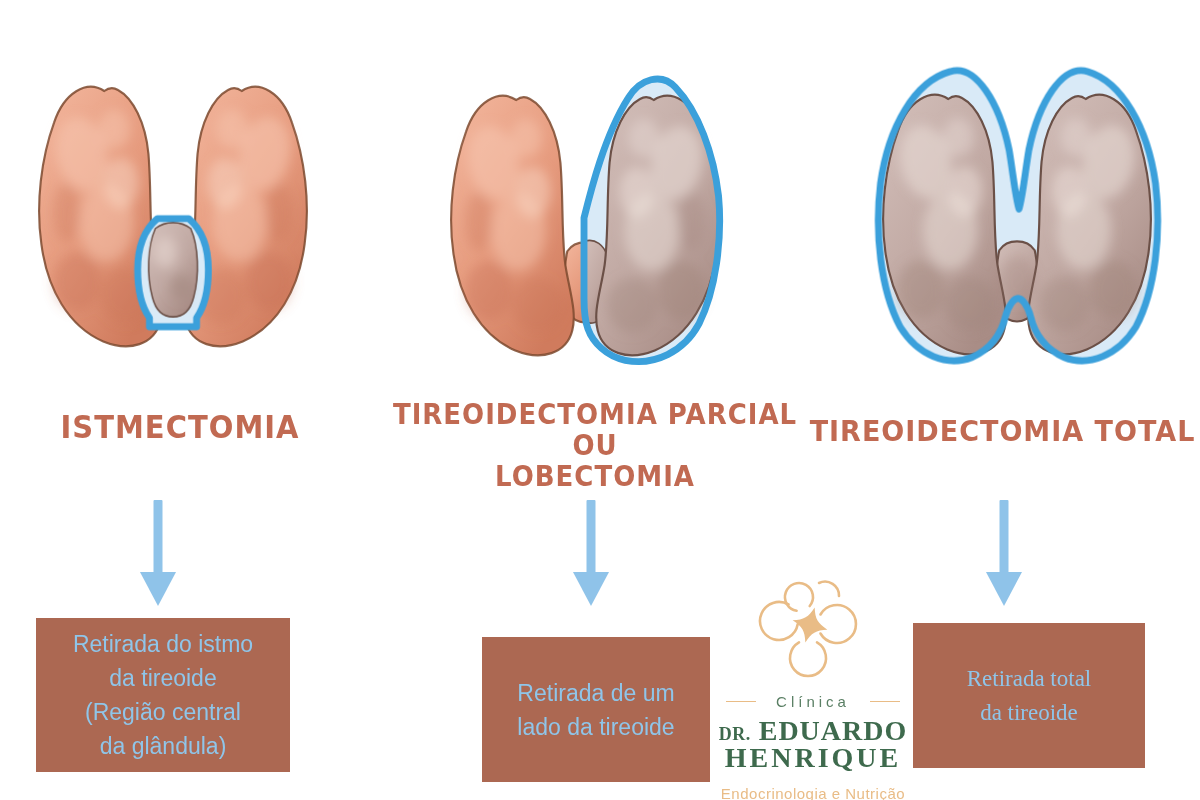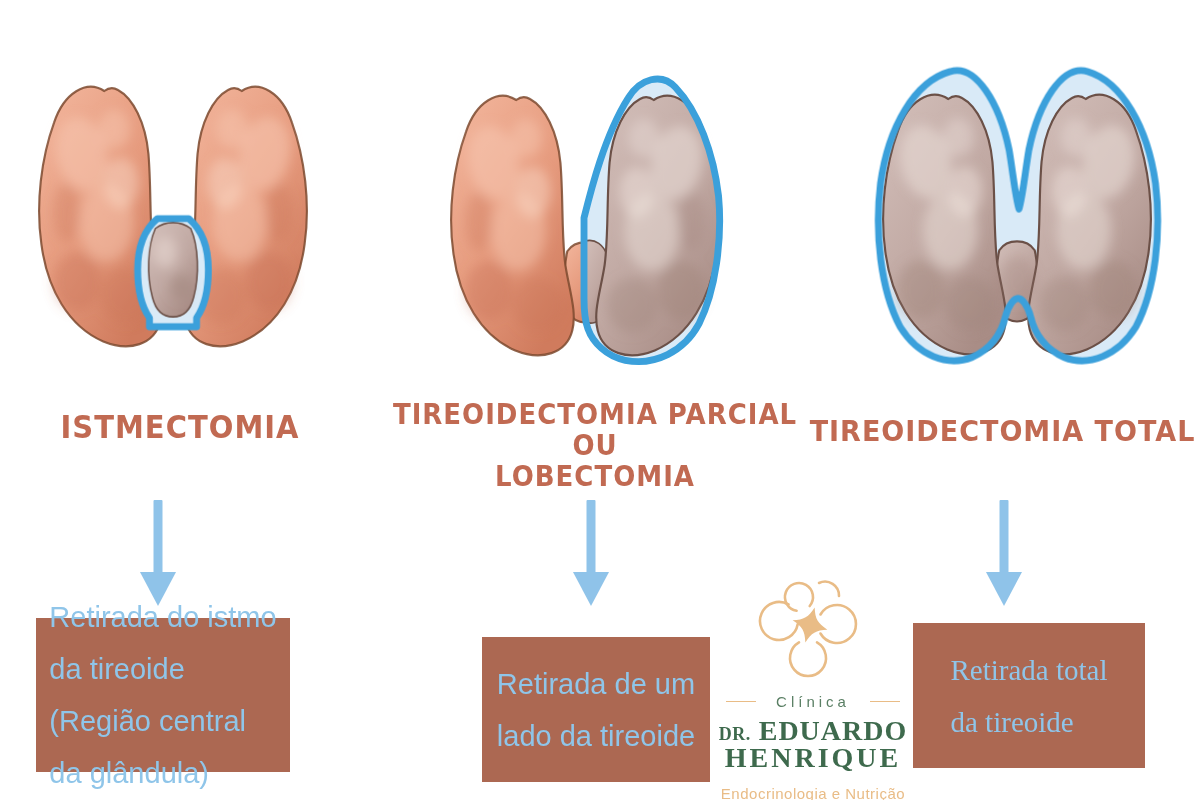--- a/index.html
+++ b/index.html
@@ -18,22 +18,22 @@
   .title-3 { left:795px; top:415px; width:415px; font-size:27px; line-height:29px; }
   .arrow { position:absolute; width:40px; height:108px; }
   .arrow-1 { left:138px; top:500px; }
   .arrow-2 { left:571px; top:500px; }
   .arrow-3 { left:984px; top:500px; }
   .box {
     position:absolute; background:var(--box-bg);
     display:flex; align-items:center; justify-content:center;
   }
   .box-text {
-    color:var(--box-text); white-space:pre-line;
-    font-size:29px; line-height:52px;
+    color:var(--box-text); text-align:center; white-space:pre-line;
+    font-size:23px; line-height:34px;
   }
   .box-1 { left:36px;  top:618px; width:254px; height:154px; }
   .box-2 { left:482px; top:637px; width:228px; height:145px; }
   .box-3 { left:913px; top:623px; width:232px; height:145px;font-family:Liberation Serif, serif; }
 
   .logo { position:absolute; left:703px; top:576px; width:220px; height:224px; }
   .logo-flower { position:absolute; left:50px; top:0; width:116px; height:110px; }
   .logo-clinic-row {
     position:absolute; top:117px; left:0; width:220px;
     display:flex; align-items:center; justify-content:center; gap:20px;

